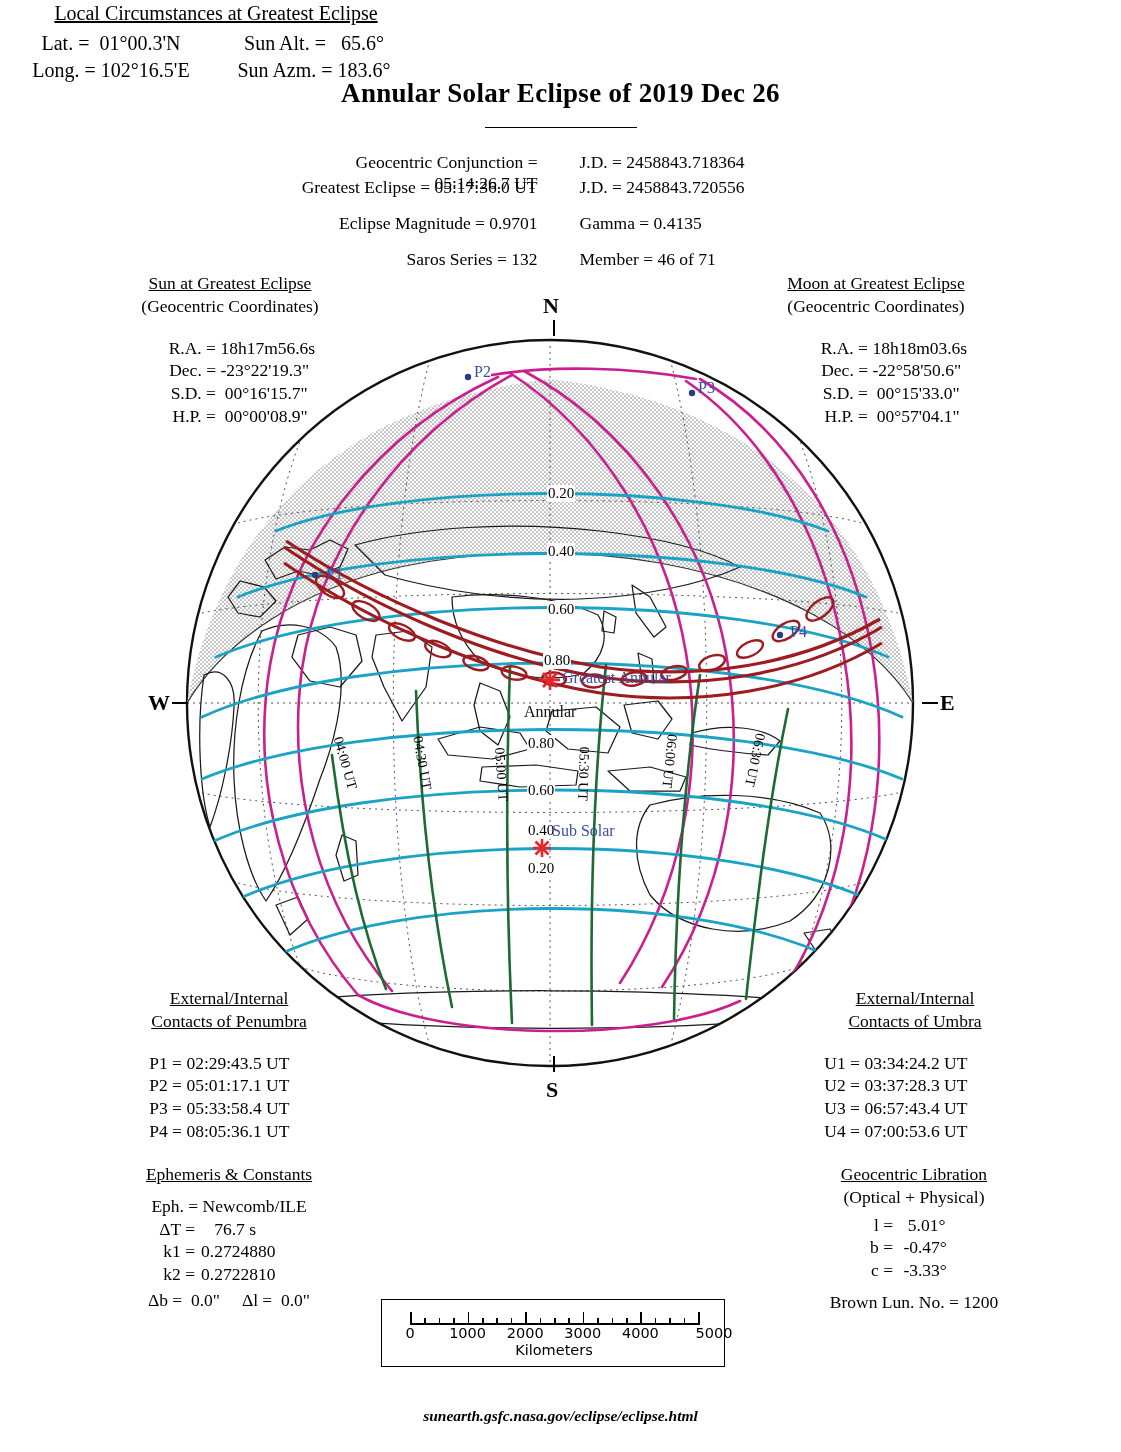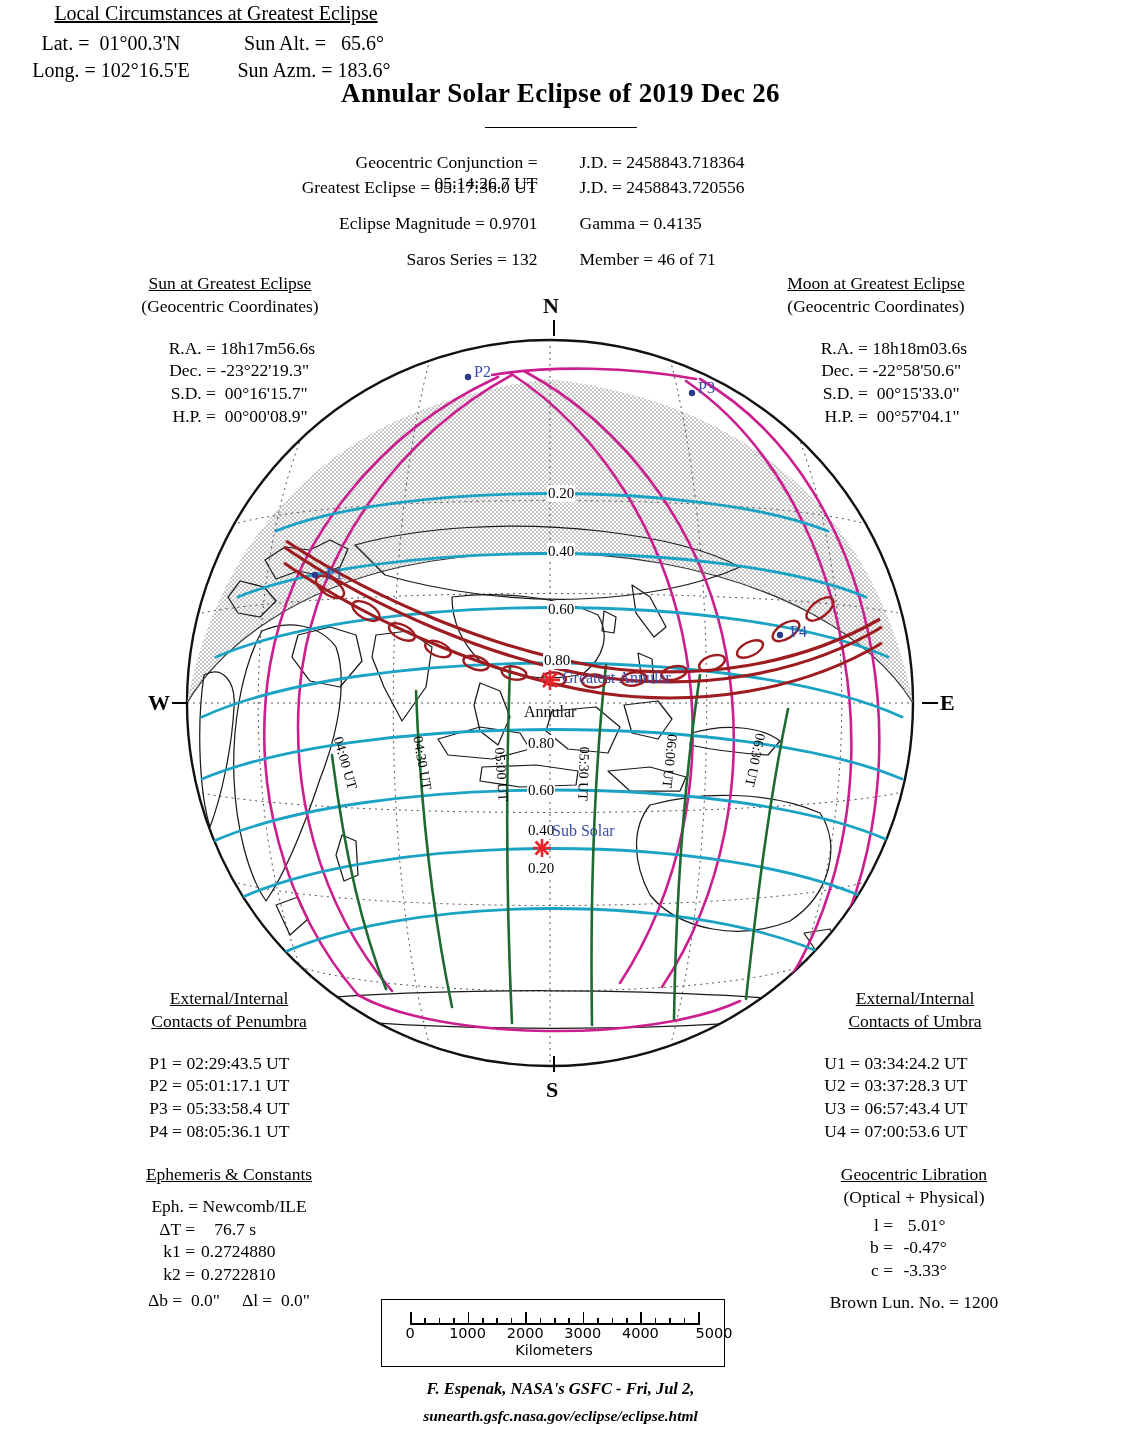--- a/index.html
+++ b/index.html
@@ -554,16 +554,15 @@
       <div class="units">Kilometers</div>
     <div class="lbl" style="left: 0px;">0</div>
         <div class="lbl" style="left: 57.6px;">1000</div>
         <div class="lbl" style="left: 115.2px;">2000</div>
         <div class="lbl" style="left: 172.8px;">3000</div>
         <div class="lbl" style="left: 230.4px;">4000</div>
         <div class="lbl" style="left: 288px; margin-left: 16px;">5000</div>
       </div>
   </div>
 
-  <div class="credit" id="credit1">F. Espenak, NASA's GSFC - Fri, Jul 2,</div>
   <div class="credit" id="credit2">sunearth.gsfc.nasa.gov/eclipse/eclipse.html</div>
 
 </div>
 
 </body></html>

